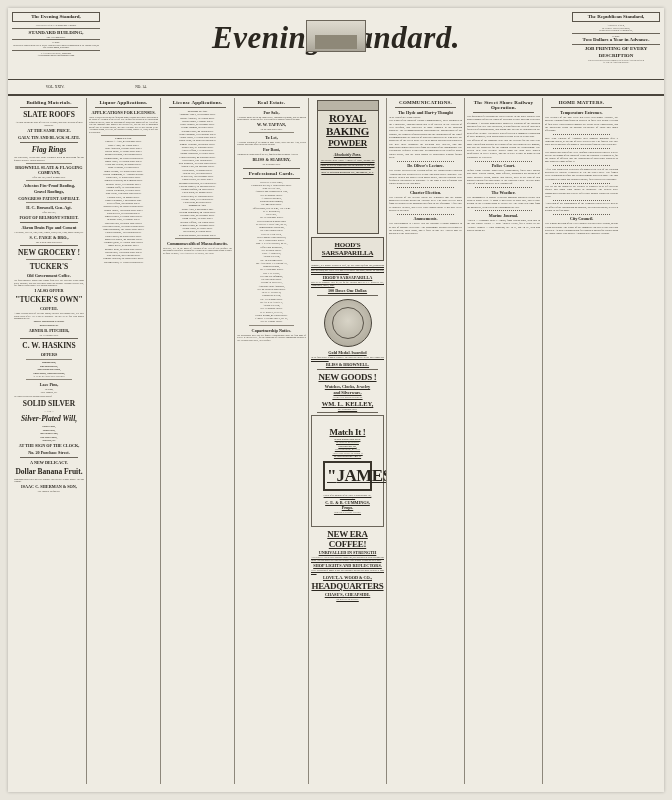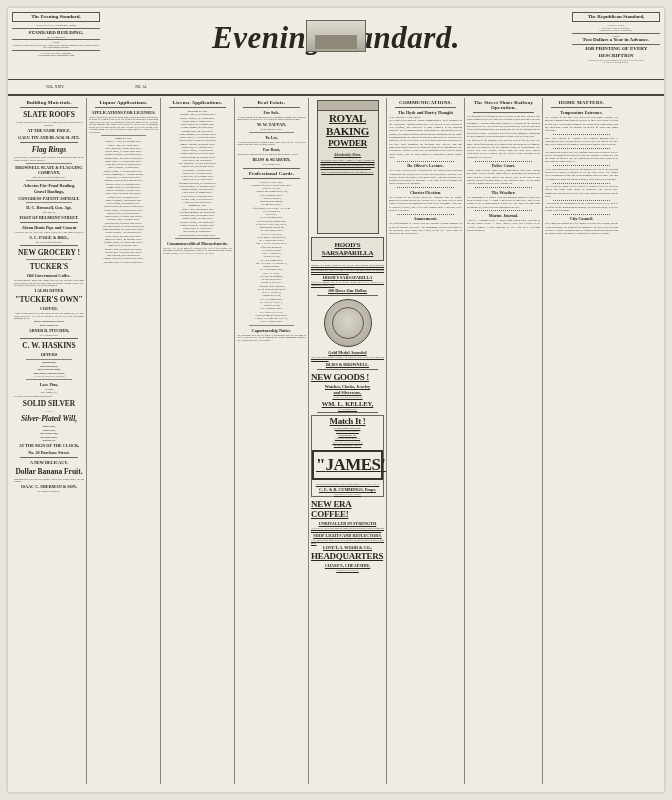--- a/index.html
+++ b/index.html
@@ -141,21 +141,21 @@
     margin: 1px 0;
     color: #3a352c;
   }
   .txt-c { text-align: center; }
   .txt-b { font-weight: bold; }
   .small { font-size: 2.3px; line-height:1.25;}
   .tiny { font-size: 2.05px; line-height: 1.2; }
 
   .adbox {
     border: 1px solid #6b655a;
-    padding: 0;
+    padding: 11px;
     margin: 2px 0;
     text-align: center;
   }
 
   
   .can {
     margin: 2px auto;
     width: 60px;
     height: 132px;
     background: #e2ded1;
@@ -199,21 +199,21 @@
     background: radial-gradient(circle at 50% 45%, #d8d4c7 0%, #b5b0a2 70%, #95907f 100%);
     position: relative;
   }
   .seal:after {
     content:"";
     position:absolute; left:7px; top:7px; right:7px; bottom:7px;
     border-radius:50%;
     border:1px solid #5a544a;
   }
 
-  .big-ad-t { font-size: 9px; font-weight: bold; letter-spacing:-0.3px;}
+  .big-ad-t { font-size: 9px; font-weight: bold; text-align:center; letter-spacing:-0.3px;}
   .mid-ad-t { font-size: 6.5px; font-weight: bold; text-align:center;}
   .script { font-style: italic; }
 
   .white-box {
     border: 2px solid #3a352c;
     text-align: center;
     padding: 3px 2px;
     margin: 3px 0;
   }
   .white-word {

